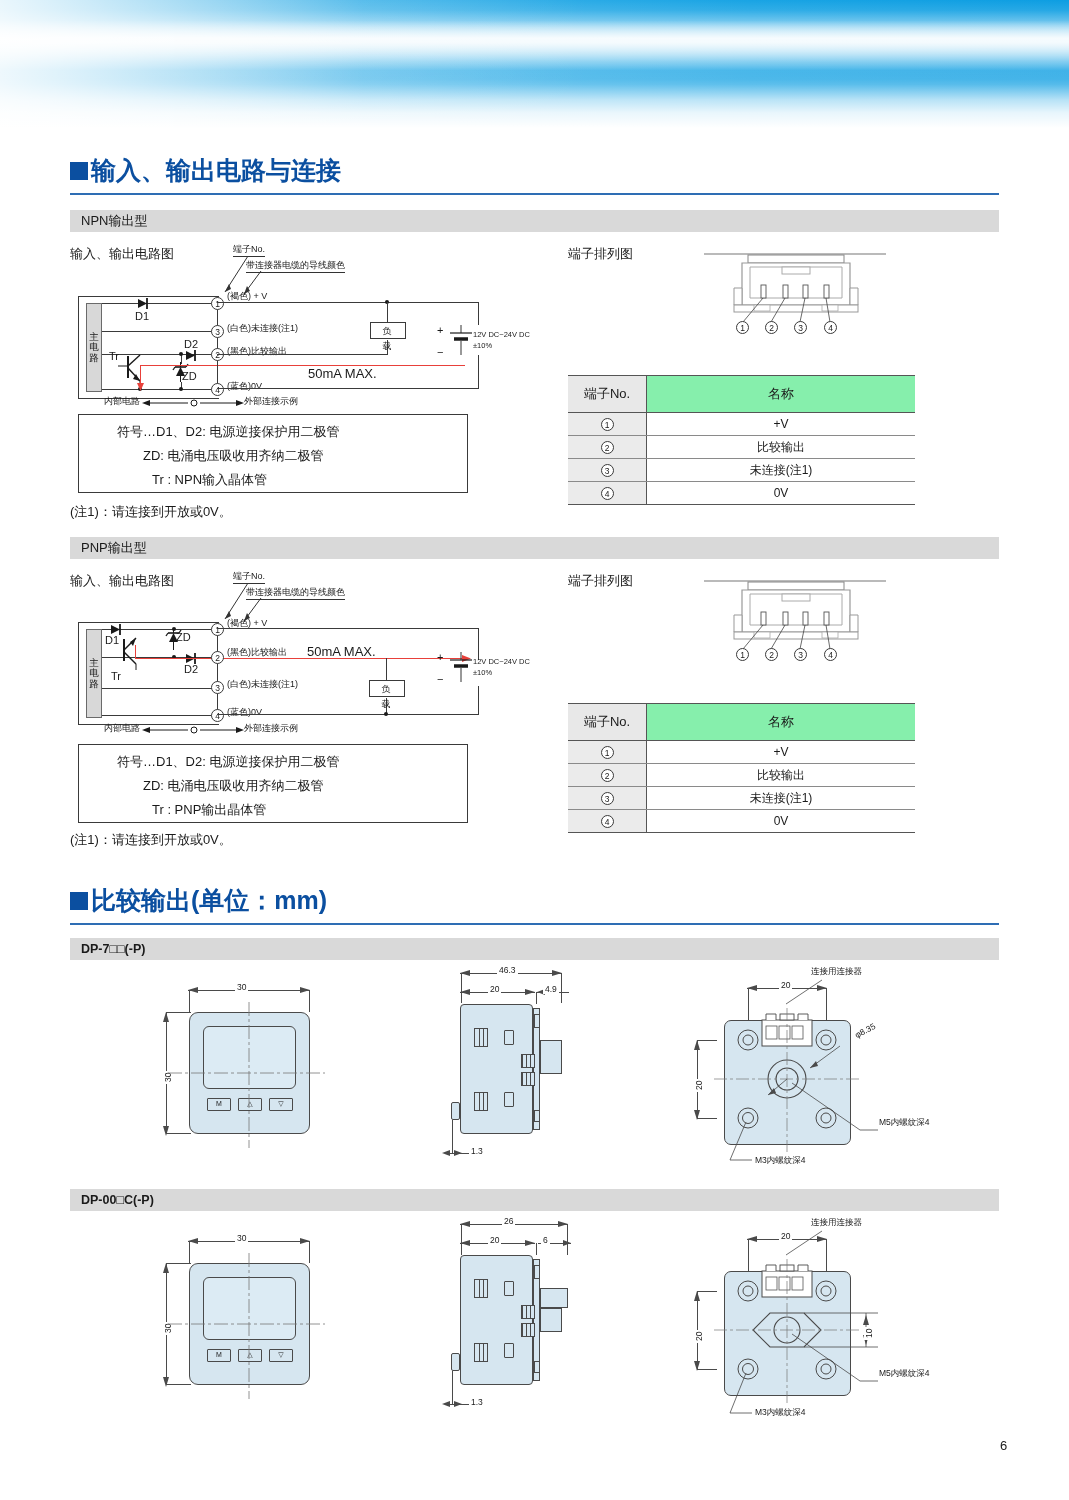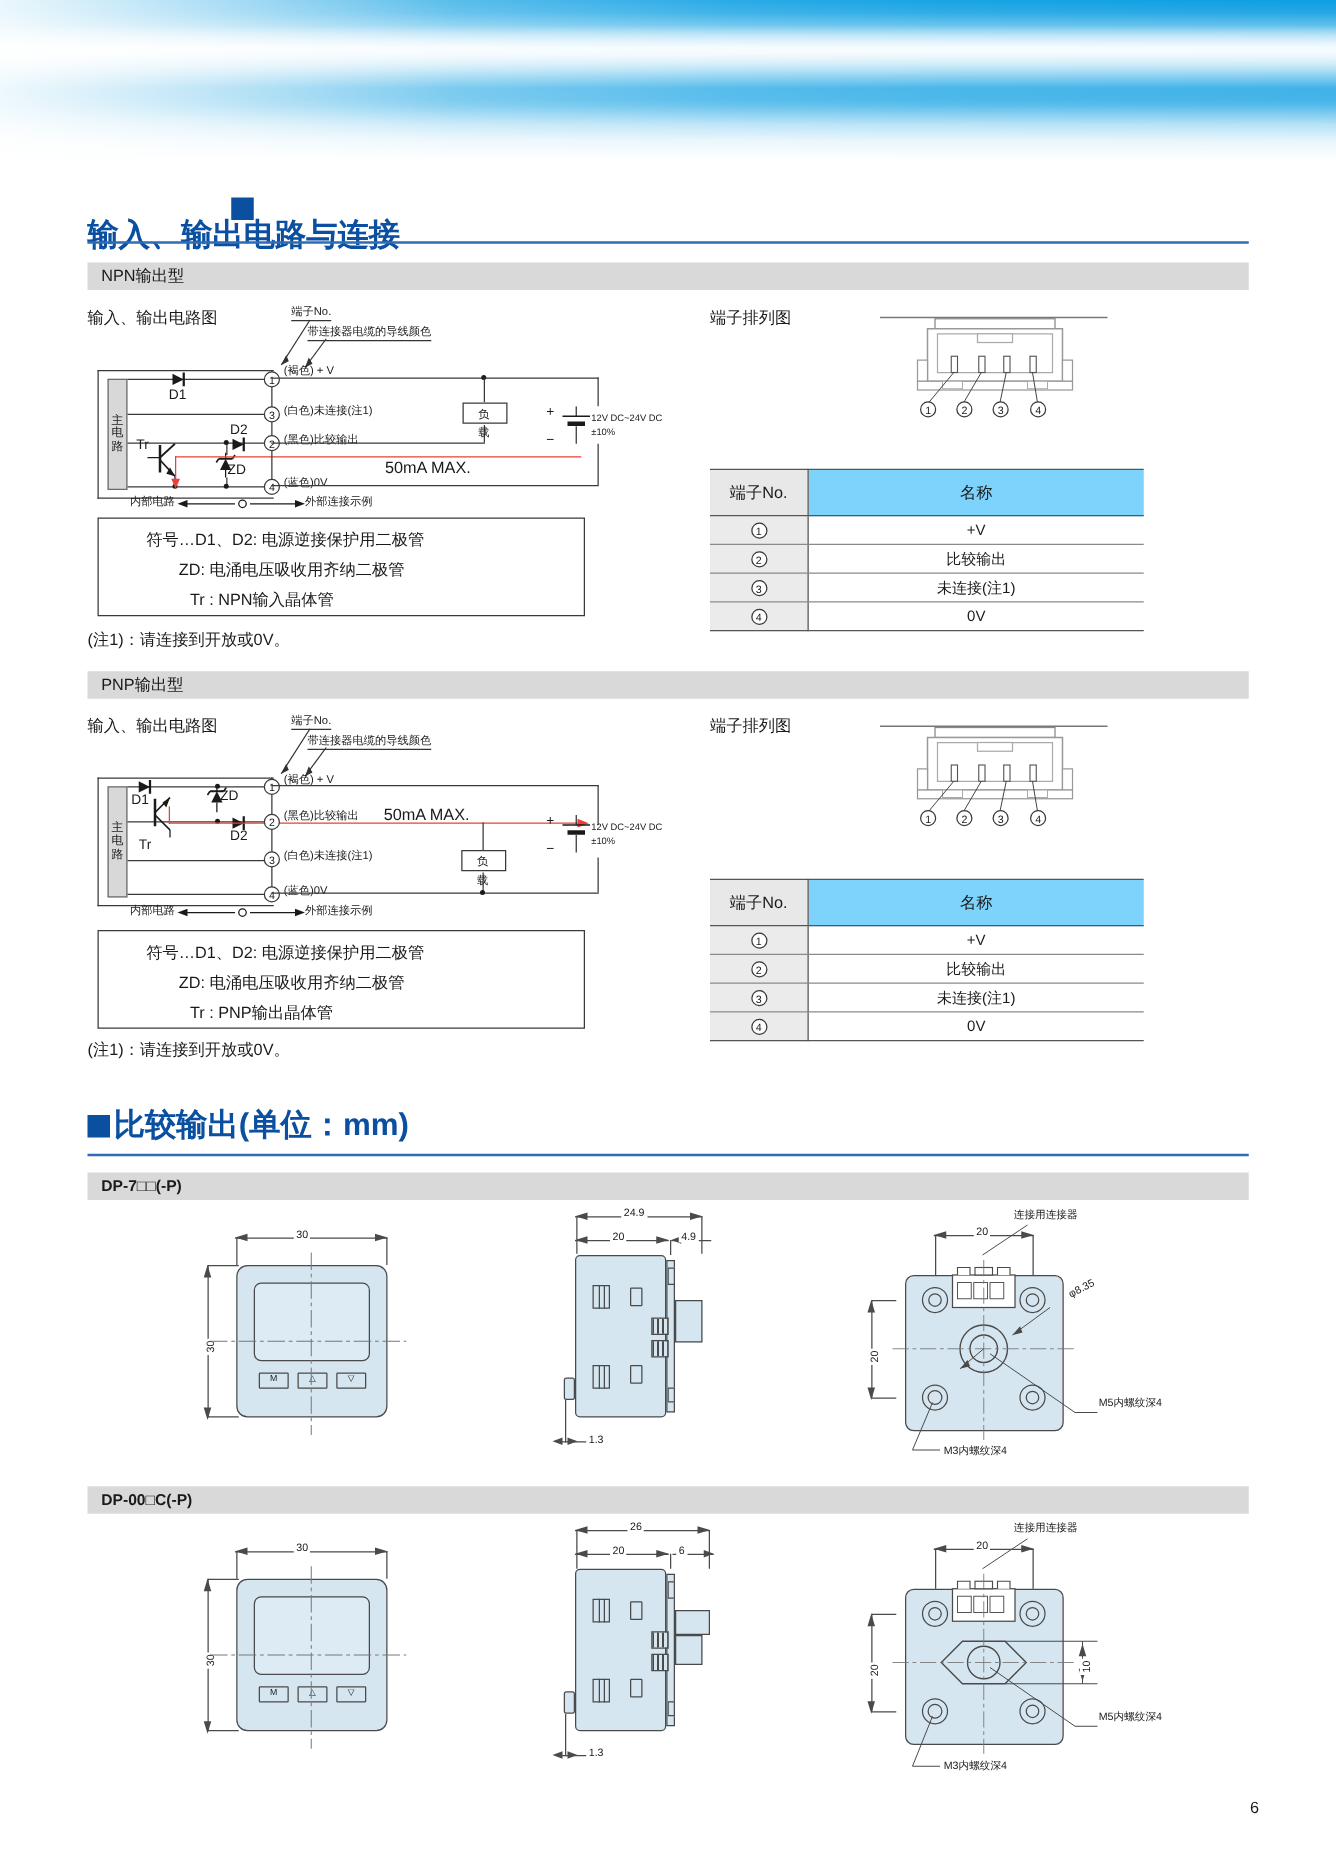--- a/index.html
+++ b/index.html
@@ -105,21 +105,21 @@
   }
   .symbox{
     position:absolute;border:1px solid #3a3a3a;box-sizing:border-box;background:#fff;
   }
   .symline{position:absolute;font-size:13px;white-space:nowrap;}
 
   
   .ttab{position:absolute;border-collapse:collapse;font-size:12px;}
   .ttab td,.ttab th{border:none;text-align:center;padding:0;}
   .ttab .hdr td{
-    background:#7dd3fc;height:36px;font-size:13px;font-weight:normal;
+    background:#86efac;height:36px;font-size:13px;font-weight:normal;
     border-top:1.6px solid #555;border-bottom:1.4px solid #555;
   }
   .ttab .row td{height:22px;border-bottom:1px solid #8a8a8a;}
   .ttab .row:last-child td{border-bottom:1.6px solid #555;}
   .ttab .c1{width:78px;background:#ebebeb;border-right:1.4px solid #555;}
   .ttab .c2{width:268px;}
   .ttab .hdr .c1{background:#e8e8e8;}
 
   
   .dwg{position:absolute;}
@@ -139,21 +139,21 @@
   }
   .pagenum{position:absolute;font-size:13px;color:#1a1a1a;}
 </style>
 </head>
 <body>
 
 <div class="banner">
   <div class="banner-sheen"></div>
 </div>
 
-<div class="sec-head" style="left:70px;top:158px;flex-direction:column;">
+<div class="sec-head" style="left:70px;top:158px;">
   <span class="sq"></span>
   <span class="txt">输入、输出电路与连接</span>
 </div>
 <div class="sec-rule" style="left:70px;top:193px;width:929px;"></div>
 
 <div class="bar cn" style="left:70px;top:210px;width:929px;height:22px;">
   <span>NPN输出型</span>
 </div>
 
 <div class="t cn" style="left:70px;top:247px;">输入、输出电路图</div>
@@ -543,21 +543,21 @@
     <line x1="8" y1="73" x2="165" y2="73" stroke="#777" stroke-width="0.8" stroke-dasharray="14,3,3,3"></line>
   </svg>
 </div>
 
 <div class="dwg">
   <div class="dl dlh" style="left:460px;top:973px;width:102px;"></div>
   <svg style="position:absolute;left:456px;top:968px;" width="112" height="10">
     <polygon points="4,5 14,2 14,8" fill="#4a4a4a"></polygon>
     <polygon points="106,5 96,2 96,8" fill="#4a4a4a"></polygon>
   </svg>
-  <div class="dim-txt" style="left:497px;top:965px;">24.9</div>
+  <div class="dim-txt" style="left:497px;top:965px;">46.3</div>
 
   <div class="dl dlh" style="left:460px;top:992px;width:75px;"></div>
   <svg style="position:absolute;left:456px;top:987px;" width="85" height="10">
     <polygon points="4,5 14,2 14,8" fill="#4a4a4a"></polygon>
     <polygon points="79,5 69,2 69,8" fill="#4a4a4a"></polygon>
   </svg>
   <div class="dim-txt" style="left:488px;top:984px;">20</div>
 
   <div class="dl dlh" style="left:537px;top:992px;width:32px;"></div>
   <svg style="position:absolute;left:533px;top:987px;" width="40" height="10">

